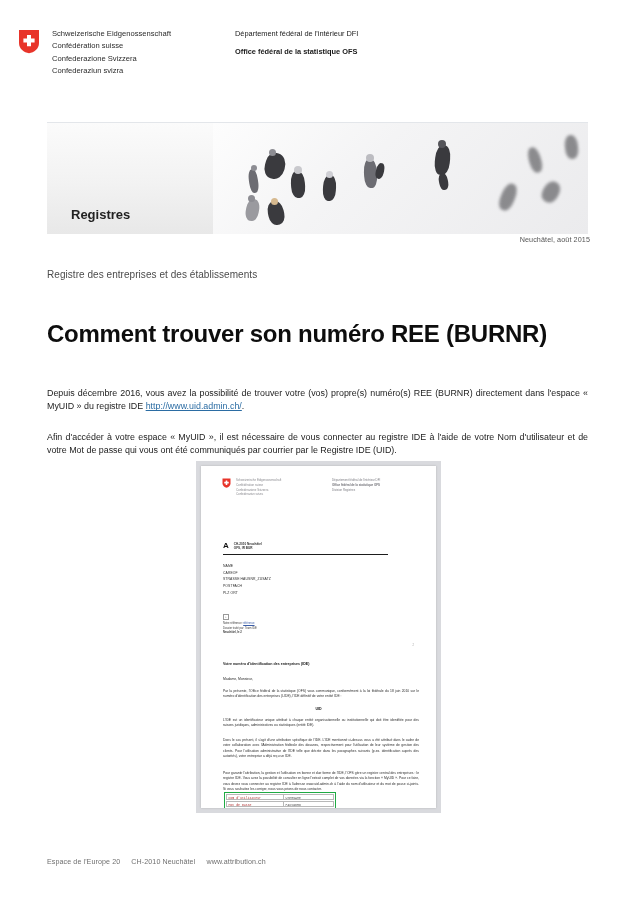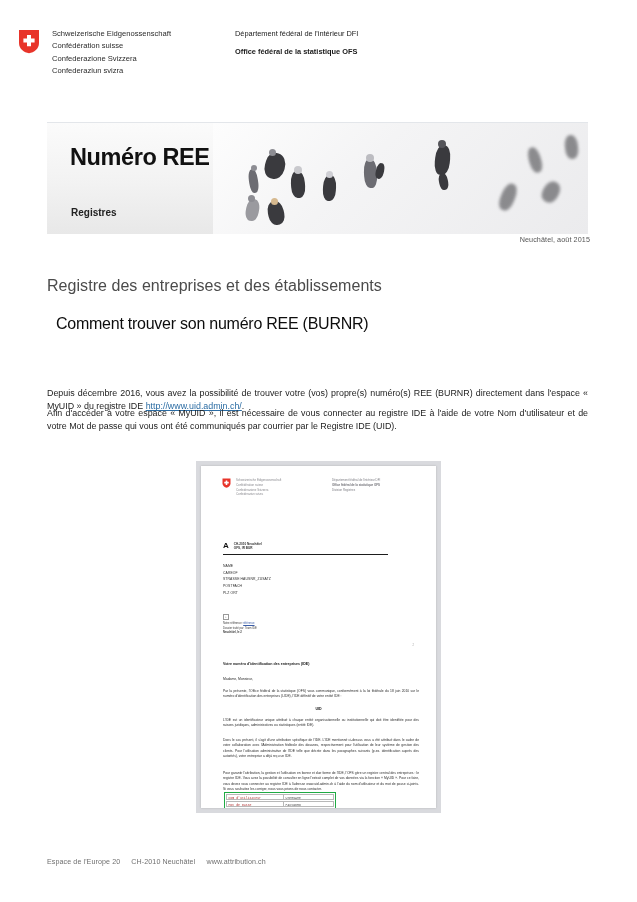--- a/index.html
+++ b/index.html
@@ -90,64 +90,64 @@
     top: 21px;
     font-size: 23.5px;
     font-weight: bold;
     letter-spacing: -0.4px;
     color: #111;
   }
   .banner-sub {
     position: absolute;
     left: 24px;
     top: 84px;
-    font-size: 10px;
+    font-size: 13px;
     font-weight: bold;
     color: #222;
   }
   .banner-date {
     position: absolute;
     right: 47px;
     top: 235px;
     font-size: 7.2px;
     color: #555;
     letter-spacing: .1px;
   }
 
   
   .kicker {
     position: absolute;
     left: 47px;
-    top: 277px;
-    font-size: 16px;
+    top: 269px;
+    font-size: 10px;
     color: #4b4b4b;
     letter-spacing: .05px;
   }
   .main-title {
     position: absolute;
-    left: 56px;
+    left: 47px;
     top: 304px;
-    font-size: 16px;
-    font-weight: normal;
+    font-size: 24px;
+    font-weight: bold;
     color: #0d0d0d;
     letter-spacing: -0.25px;
   }
 
   
   .para {
     position: absolute;
     left: 47px;
     width: 541px;
     font-size: 8.9px;
     line-height: 1.52;
     color: #222;
     text-align: justify;
   }
   .para-1 { top: 378px; }
-  .para-2 { top: 398px; }
+  .para-2 { top: 422px; }
   .para a {
     color: #2b6ca3;
   }
 
   
   .letter-shot {
     position: absolute;
     left: 196px;
     top: 461px;
     width: 245px;
@@ -395,21 +395,20 @@
 
     <div class="ped" style="left:222px; top:22px;  width:15px; height:30px; transform:rotate(6deg);"></div>
     <div class="ped-head" style="left:225px; top:17px;  width:8px;  height:8px; background:#55555a;"></div>
     <div class="ped" style="left:226px; top:50px;  width:9px;  height:17px; transform:rotate(-10deg);"></div>
 
     <div class="ped blur" style="left:288px; top:60px;  width:14px; height:28px; transform:rotate(22deg);"></div>
     <div class="ped blur" style="left:316px; top:24px;  width:12px; height:26px; transform:rotate(-16deg);"></div>
     <div class="ped blur" style="left:330px; top:58px;  width:16px; height:22px; transform:rotate(30deg);"></div>
     <div class="ped blur" style="left:352px; top:12px;  width:13px; height:24px; transform:rotate(-6deg);"></div>
   </div>
-  <div class="banner-title">Numéro REE</div>
   <div class="banner-sub">Registres</div>
 </div>
 <div class="banner-date">Neuchâtel, août 2015</div>
 
 <div class="kicker">Registre des entreprises et des établissements</div>
 <h1 class="main-title">Comment trouver son numéro REE (BURNR)</h1>
 
 <p class="para para-1"><span>Depuis décembre 2016, vous avez la possibilité de trouver votre (vos) propre(s) numéro(s) REE (BURNR) directement dans l'espace « MyUID » du registre IDE </span><a href="#">http://www.uid.admin.ch/</a><span>.</span></p>
 
 <p class="para para-2">Afin d'accéder à votre espace « MyUID », il est nécessaire de vous connecter au registre IDE à l'aide de votre Nom d'utilisateur et de votre Mot de passe qui vous ont été communiqués par courrier par le Registre IDE (UID).</p>

